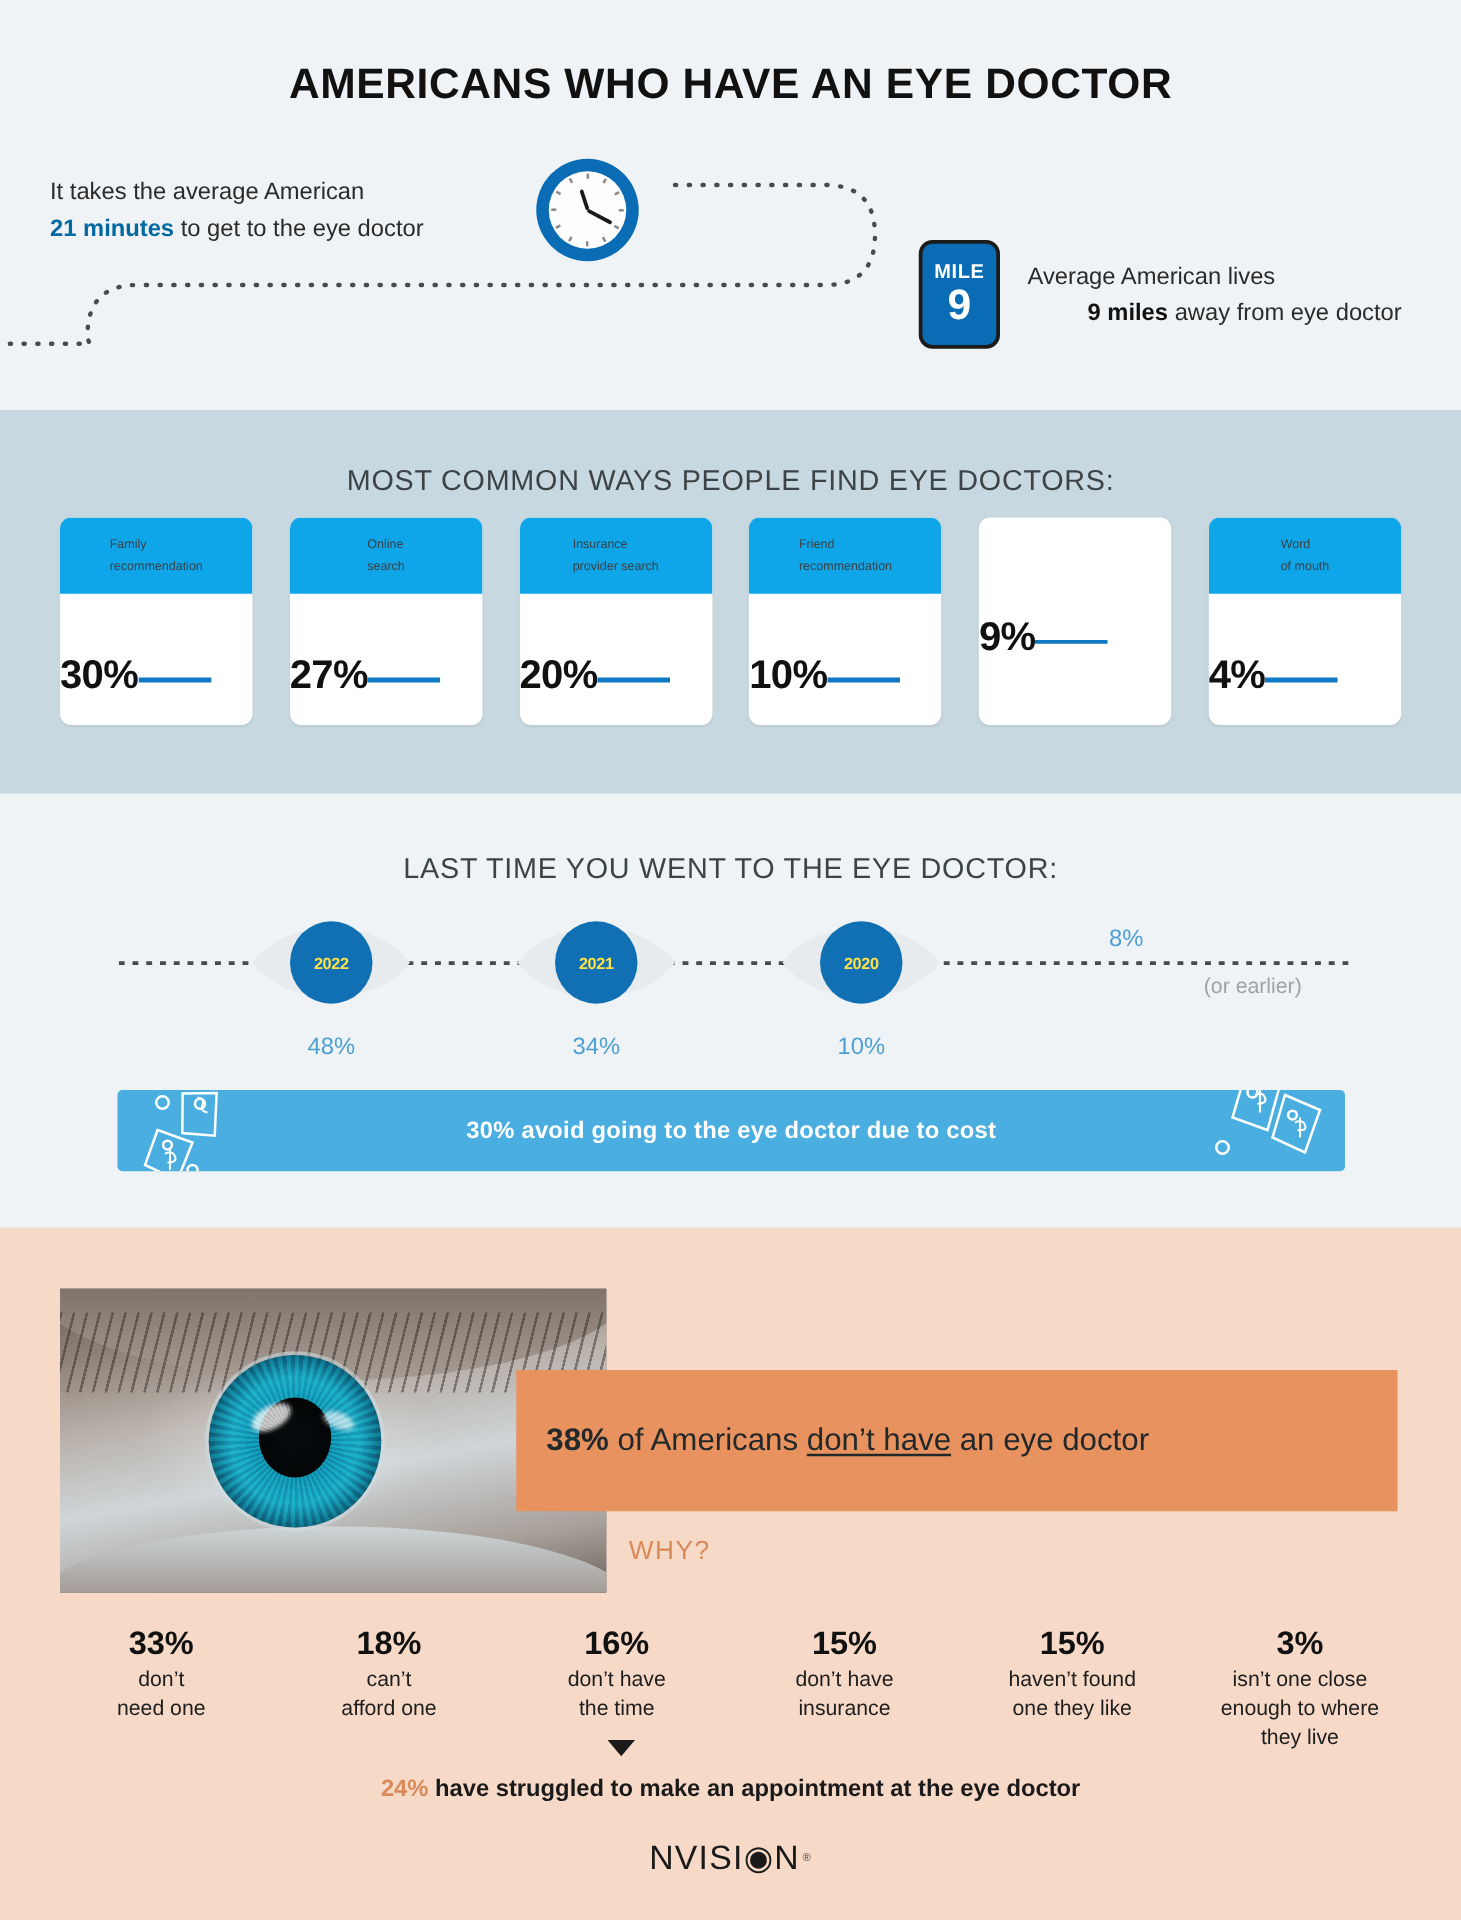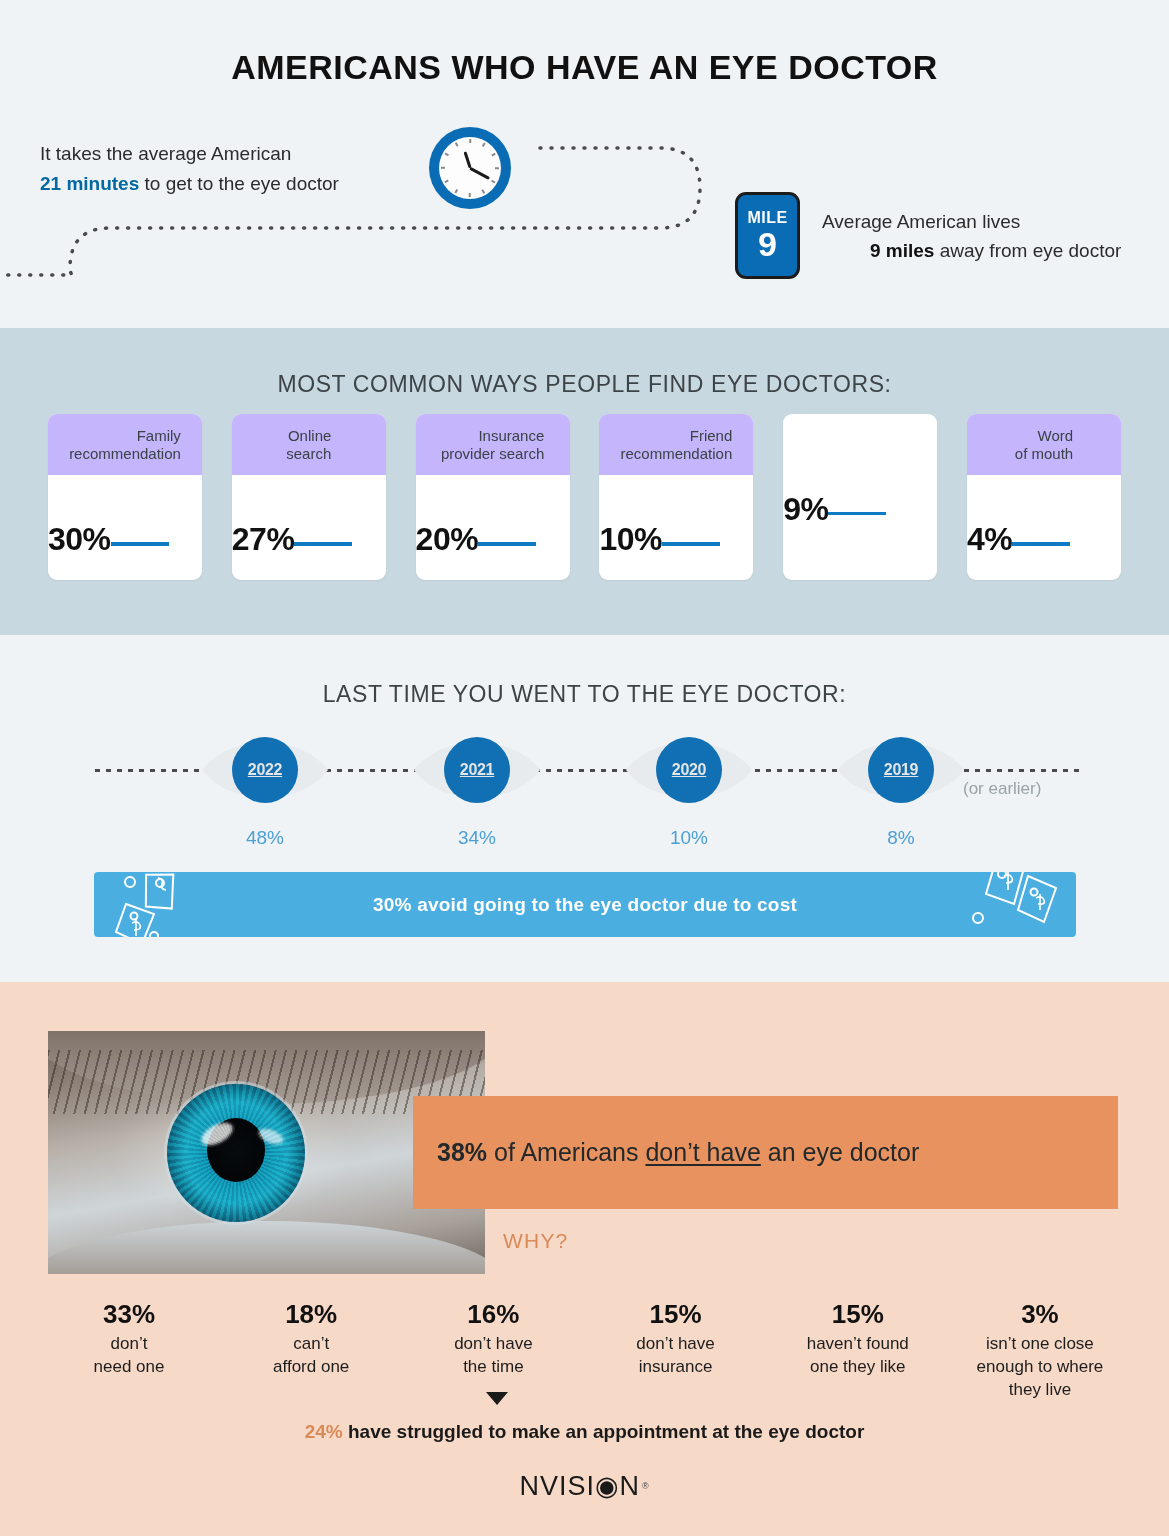--- a/index.html
+++ b/index.html
@@ -83,23 +83,23 @@
   .ways-row {
     position:absolute; left:48px; top:414px; width:1073px;
     display:flex; justify-content:space-between;
   }
   .way-card {
     width:154px; height:166px; border-radius:9px; overflow:hidden;
     background:#fff; display:flex; flex-direction:column;
     box-shadow:0 1px 2px rgba(0,0,0,.06);
   }
   .way-head {
-    background:#c4b5fd; height:61px;
+    background:#0ea5e9; height:61px;
     display:flex; align-items:center; justify-content:center;
-    text-align:right; font-size:15px; line-height:18px; color:#3a4247;
+    text-align:left; font-size:10px; line-height:18px; color:#3a4247;
     padding:0 6px;
   }
   .way-body {
     flex:1; display:flex; flex-direction:row;
     align-items:center; justify-content:flex-start; padding-top:24px;
   }
   .way-pct { font-size:32px; font-weight:bold; color:#111; letter-spacing:-.5px; }
   .way-rule { width:58px; height:3.5px; background:#0f7ac4; margin-top:9px; }
 
   
@@ -107,23 +107,22 @@
     position:absolute; left:95px; top:769px; width:984px; height:3px;
     background-image:linear-gradient(to right,#4a4a4a 0 5px, transparent 5px 11px);
     background-size:11px 3px; background-repeat:repeat-x;
   }
   .tl-node { position:absolute; width:130px; text-align:center; }
   .tl-eye  { position:relative; width:130px; height:86px; margin:0 auto; }
   .tl-circ {
     position:absolute; left:50%; top:50%; transform:translate(-50%,-50%);
     width:66px; height:66px; border-radius:50%; background:#1070b3;
     display:flex; align-items:center; justify-content:center;
-    font-size:16px; font-weight:bold; color:#e5e5e5; letter-spacing:-.3px;
+    font-size:13px; font-weight:bold; color:#fde047; letter-spacing:-.3px;
     z-index:3;
-    text-decoration:underline;
   }
   .tl-ring {
     position:absolute; left:50%; top:50%; transform:translate(-50%,-50%);
     width:42px; height:42px; border-radius:50%;
     background:#3e8cc4; z-index:2;
   }
   .tl-ring2 {
     position:absolute; left:50%; top:50%; transform:translate(-50%,-50%);
     width:24px; height:24px; border-radius:50%;
     background:#1f6fa8; z-index:2;
@@ -384,28 +383,20 @@
       <path d="M 2 43 C 30 6 100 6 128 43 C 100 80 30 80 2 43 Z" fill="#e8ebed"></path>
     </svg>
     <div class="tl-ring"></div>
     <div class="tl-ring2"></div>
     <div class="tl-circ">2020</div>
   </div>
   <div class="tl-pct">10%</div>
 </div>
 
 <div class="tl-node" style="left:836px; top:727px;">
-  <div class="tl-eye">
-    <svg viewBox="0 0 130 86" width="130" height="86" style="position:absolute;left:0;top:0">
-      <path d="M 2 43 C 30 6 100 6 128 43 C 100 80 30 80 2 43 Z" fill="#e8ebed"></path>
-    </svg>
-    <div class="tl-ring"></div>
-    <div class="tl-ring2"></div>
-    <div class="tl-circ">2019</div>
-  </div>
   <div class="tl-pct">8%</div>
 </div>
 
 <div class="tl-earlier">(or earlier)</div>
 
 <div class="cost-banner">
   <svg style="position:absolute;left:14px;top:-4px;width:110px;height:74px;" viewBox="0 0 110 74">
     <g fill="none" stroke="#ffffff" stroke-width="2">
       <circle cx="22" cy="14" r="5"></circle>
       <path d="M 44 4 L 70 12 L 58 44 L 34 34 Z" transform="rotate(-18 50 24)"></path>

